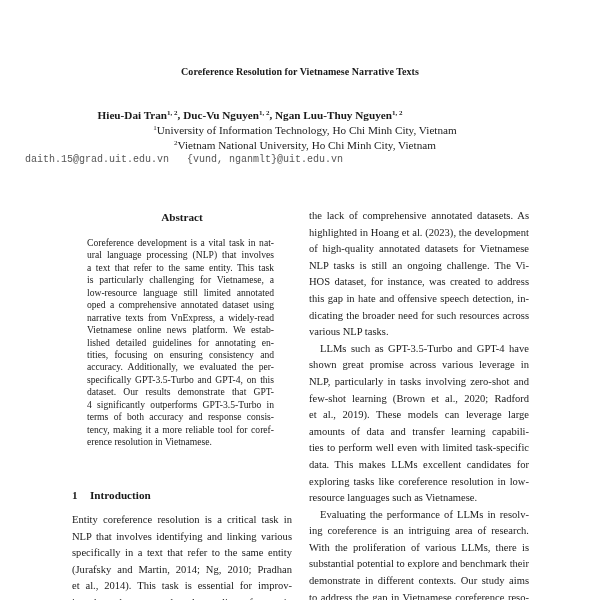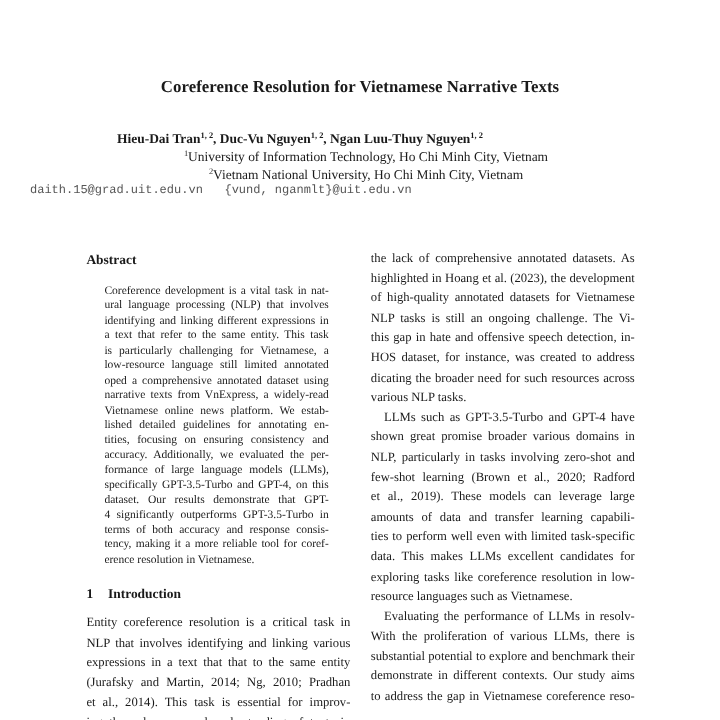--- a/index.html
+++ b/index.html
@@ -5,41 +5,41 @@
   html, body { margin: 0; padding: 0; }
   body {
     width: 600px; height: 600px; overflow: hidden;
     background: #ffffff; position: relative;
     font-family: "Liberation Serif", "DejaVu Serif", serif;
     color: #1a1a1a;
   }
   .abs { position: absolute; }
   .title {
     left: 0; width: 600px; top: 66px; text-align: center;
-    font-weight: bold; font-size: 14px; letter-spacing: 0.05px;
+    font-weight: bold; font-size: 10px; letter-spacing: 0.05px;
   }
   .authors {
     left: 0; width: 500px; top: 109px; text-align: center;
     font-weight: bold; font-size: 11.2px;
   }
   .authors sup { font-size: 7px; font-weight: bold; vertical-align: 4px; }
   .affil {
     left: 5px; width: 600px; text-align: center; font-size: 11.2px;
   }
   .affil sup { font-size: 7px; vertical-align: 4px; }
   .affil1 { top: 124px; }
   .affil2 { top: 139px; }
   .emails {
     left: 0; width: 600px; top: 154px; text-align: left;
     font-family: "Liberation Mono", "DejaVu Sans Mono", monospace;
     font-size: 10px; color: #555; word-spacing: 0; margin-left: 25px;
   }
   .emails span.gap { display: inline-block; width: 18px; }
   .abstract-heading {
-    left: 72px; width: 220px; top: 211px; 
+    left: 72px; width: 220px; top: 211px; text-align: center;
     font-weight: bold; font-size: 11.2px;
   }
   .col {
     font-size: 10.55px; line-height: 16.6px; text-align: justify;
     hyphens: manual;
   }
   .col .line { display: block; text-align: justify; text-align-last: justify; white-space: nowrap; height: 16.6px; overflow: hidden; }
   .col .line.last { text-align-last: left; }
   .col .line.indent { padding-left: 11px; }
   .abstract-body {
@@ -70,69 +70,68 @@
 
 <div class="abs emails">
   <span>daith.15@grad.uit.edu.vn</span><span class="gap"></span><span>{vund, nganmlt}@uit.edu.vn</span>
 </div>
 
 <div class="abs abstract-heading">Abstract</div>
 
 <div class="abs col abstract-body" id="abstract-body">
     <span class="line">Coreference development is a vital task in nat-</span>
     <span class="line">ural language processing (NLP) that involves</span>
-    <span class="line">identifying and linking different expressions in</span>
     <span class="line">a text that refer to the same entity.  This task</span>
     <span class="line">is particularly challenging for Vietnamese, a</span>
     <span class="line">low-resource language still limited annotated</span>
     <span class="line">oped a comprehensive annotated dataset using</span>
     <span class="line">narrative texts from VnExpress, a widely-read</span>
     <span class="line">Vietnamese online news platform.  We estab-</span>
     <span class="line">lished detailed guidelines for annotating en-</span>
     <span class="line">tities, focusing on ensuring consistency and</span>
     <span class="line">accuracy.  Additionally, we evaluated the per-</span>
-    <span class="line">formance of large language models (LLMs),</span>
     <span class="line">specifically GPT-3.5-Turbo and GPT-4, on this</span>
     <span class="line">dataset.  Our results demonstrate that GPT-</span>
     <span class="line">4 significantly outperforms GPT-3.5-Turbo in</span>
     <span class="line">terms of both accuracy and response consis-</span>
     <span class="line">tency, making it a more reliable tool for coref-</span>
     <span class="line last">erence resolution in Vietnamese.</span>
   </div>
 
 <div class="abs section-heading">
   <span class="num">1</span><span>Introduction</span>
 </div>
 
 <div class="abs col intro-body" id="intro-body">
     <span class="line">Entity coreference resolution is a critical task in</span>
     <span class="line">NLP that involves identifying and linking various</span>
-    <span class="line">expressions in a text that that to the same entity</span>
+    <span class="line">specifically in a text that refer to the same entity</span>
     <span class="line">(Jurafsky and Martin, 2014; Ng, 2010; Pradhan</span>
     <span class="line">et al., 2014).  This task is essential for improv-</span>
     <span class="line">ing the coherence and understanding of texts in</span>
   </div>
 
 <div class="abs col right-col" id="right-col">
     <span class="line">the lack of comprehensive annotated datasets. As</span>
     <span class="line">highlighted in Hoang et al. (2023), the development</span>
     <span class="line">of high-quality annotated datasets for Vietnamese</span>
     <span class="line">NLP tasks is still an ongoing challenge.  The Vi-</span>
+    <span class="line">HOS dataset, for instance, was created to address</span>
     <span class="line">this gap in hate and offensive speech detection, in-</span>
-    <span class="line">HOS dataset, for instance, was created to address</span>
     <span class="line">dicating the broader need for such resources across</span>
     <span class="line last">various NLP tasks.</span>
     <span class="line indent">LLMs such as GPT-3.5-Turbo and GPT-4 have</span>
-    <span class="line">shown great promise broader various domains in</span>
+    <span class="line">shown great promise across various leverage in</span>
     <span class="line">NLP, particularly in tasks involving zero-shot and</span>
     <span class="line">few-shot learning (Brown et al., 2020; Radford</span>
     <span class="line">et al., 2019).  These models can leverage large</span>
     <span class="line">amounts of data and transfer learning capabili-</span>
     <span class="line">ties to perform well even with limited task-specific</span>
     <span class="line">data.  This makes LLMs excellent candidates for</span>
     <span class="line">exploring tasks like coreference resolution in low-</span>
     <span class="line last">resource languages such as Vietnamese.</span>
     <span class="line indent">Evaluating the performance of LLMs in resolv-</span>
+    <span class="line">ing coreference is an intriguing area of research.</span>
     <span class="line">With the proliferation of various LLMs, there is</span>
     <span class="line">substantial potential to explore and benchmark their</span>
     <span class="line">demonstrate in different contexts.  Our study aims</span>
     <span class="line">to address the gap in Vietnamese coreference reso-</span>
   </div>
 
 </body></html>

